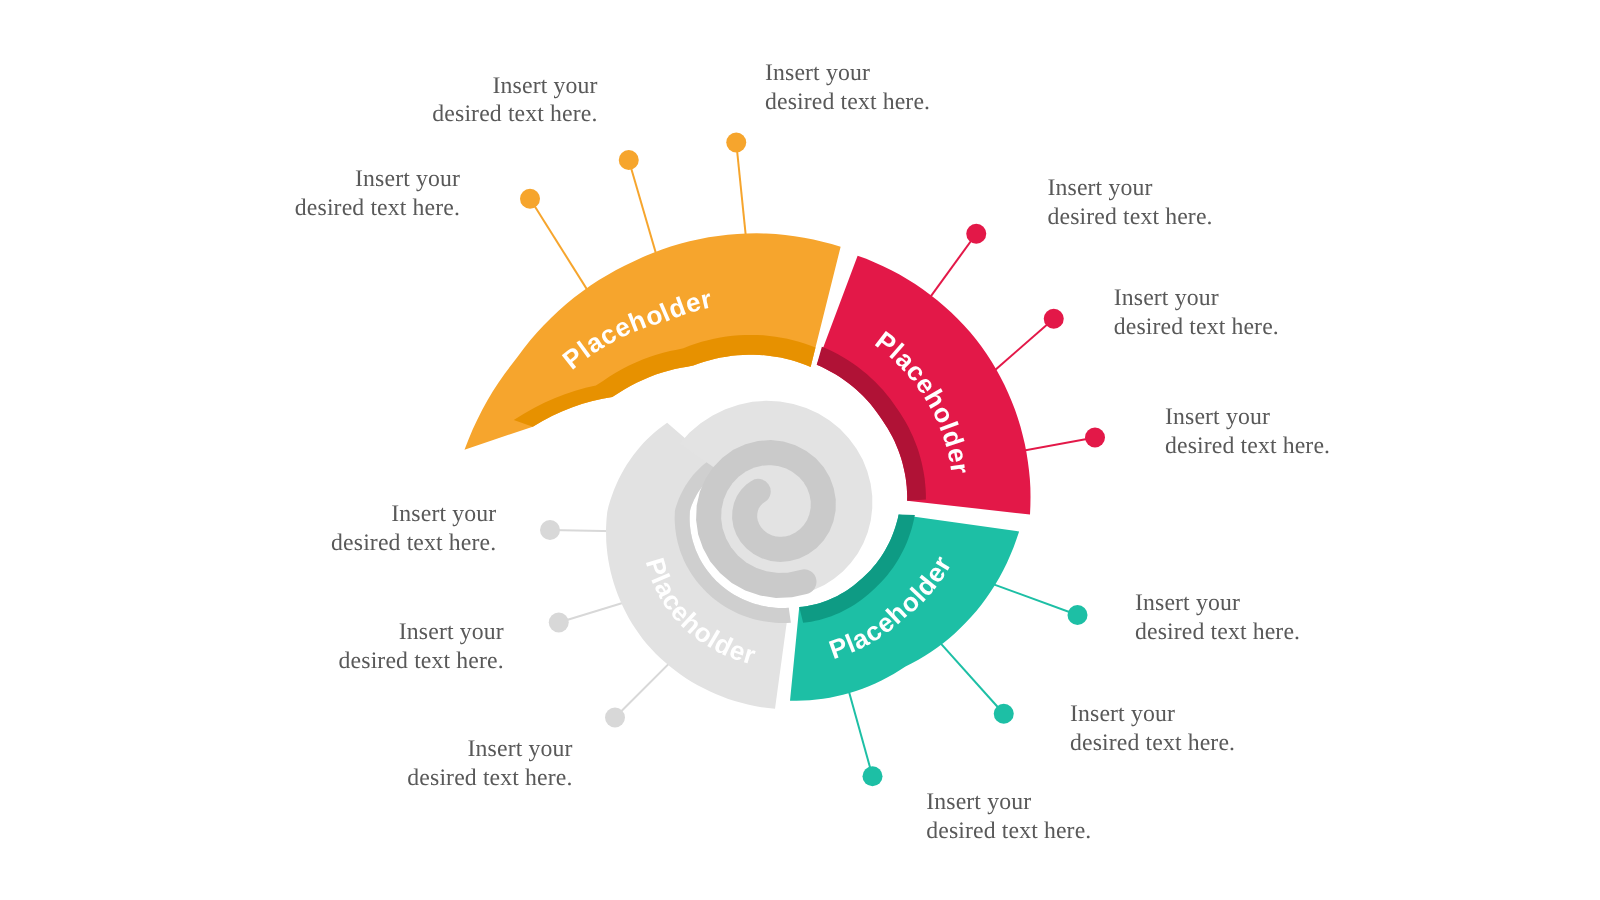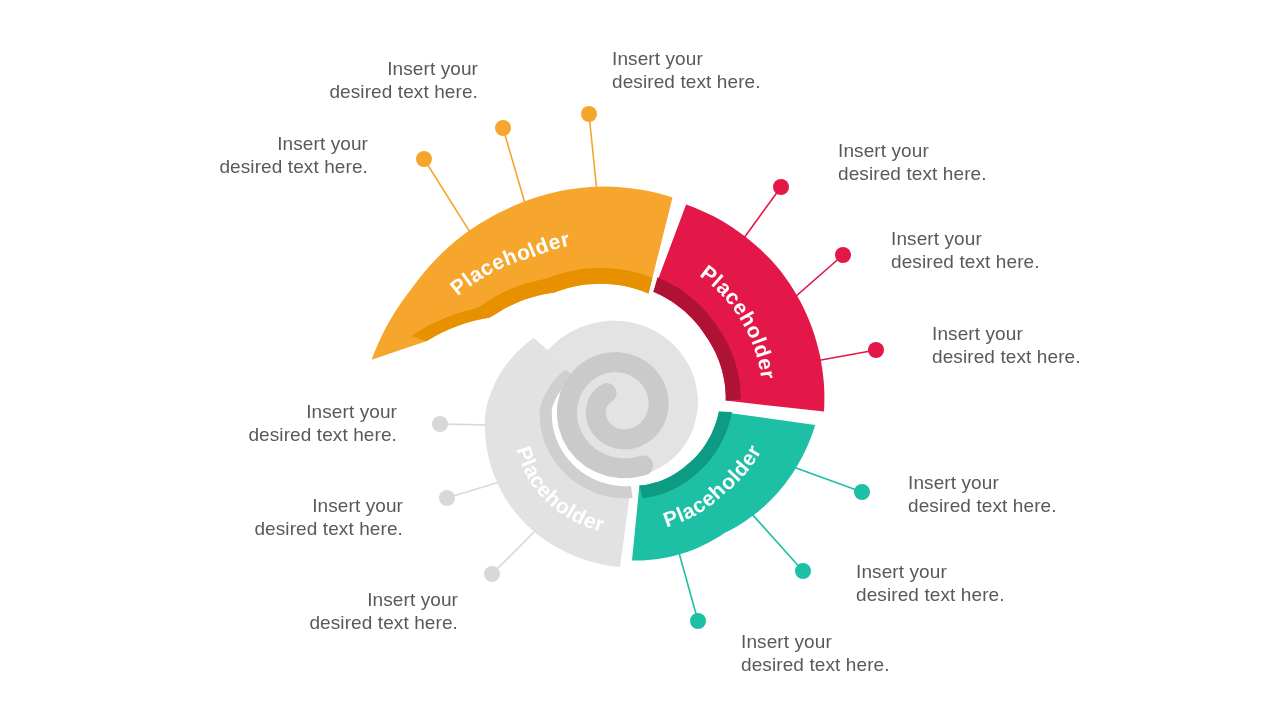--- a/index.html
+++ b/index.html
@@ -1,20 +1,20 @@
 <!DOCTYPE html>
 <html><head>
 <meta charset="utf-8">
 <style>
   html,body{margin:0;padding:0;background:#fff;}
   .stage{position:relative;width:1280px;height:720px;background:#ffffff;overflow:hidden;
          font-family:"Liberation Sans","DejaVu Sans",sans-serif;}
   #diagram-svg{position:absolute;left:0;top:0;}
   .callout{position:absolute;width:200px;font-size:19px;line-height:22.5px;color:#595959;
-           letter-spacing:0.1px;}
+           letter-spacing:0.1px;font-family:Liberation Serif, serif;}
   .callout span{display:block;}
   .align-r{text-align:right;}
   .align-l{text-align:left;}
   
   .c0{left:168px;top:133px;}
   .c1{left:278px;top:58px;}
   .c2{left:612px;top:48px;}
   .c3{left:838px;top:140px;}
   .c4{left:891px;top:228px;}
   .c5{left:932px;top:323px;}

